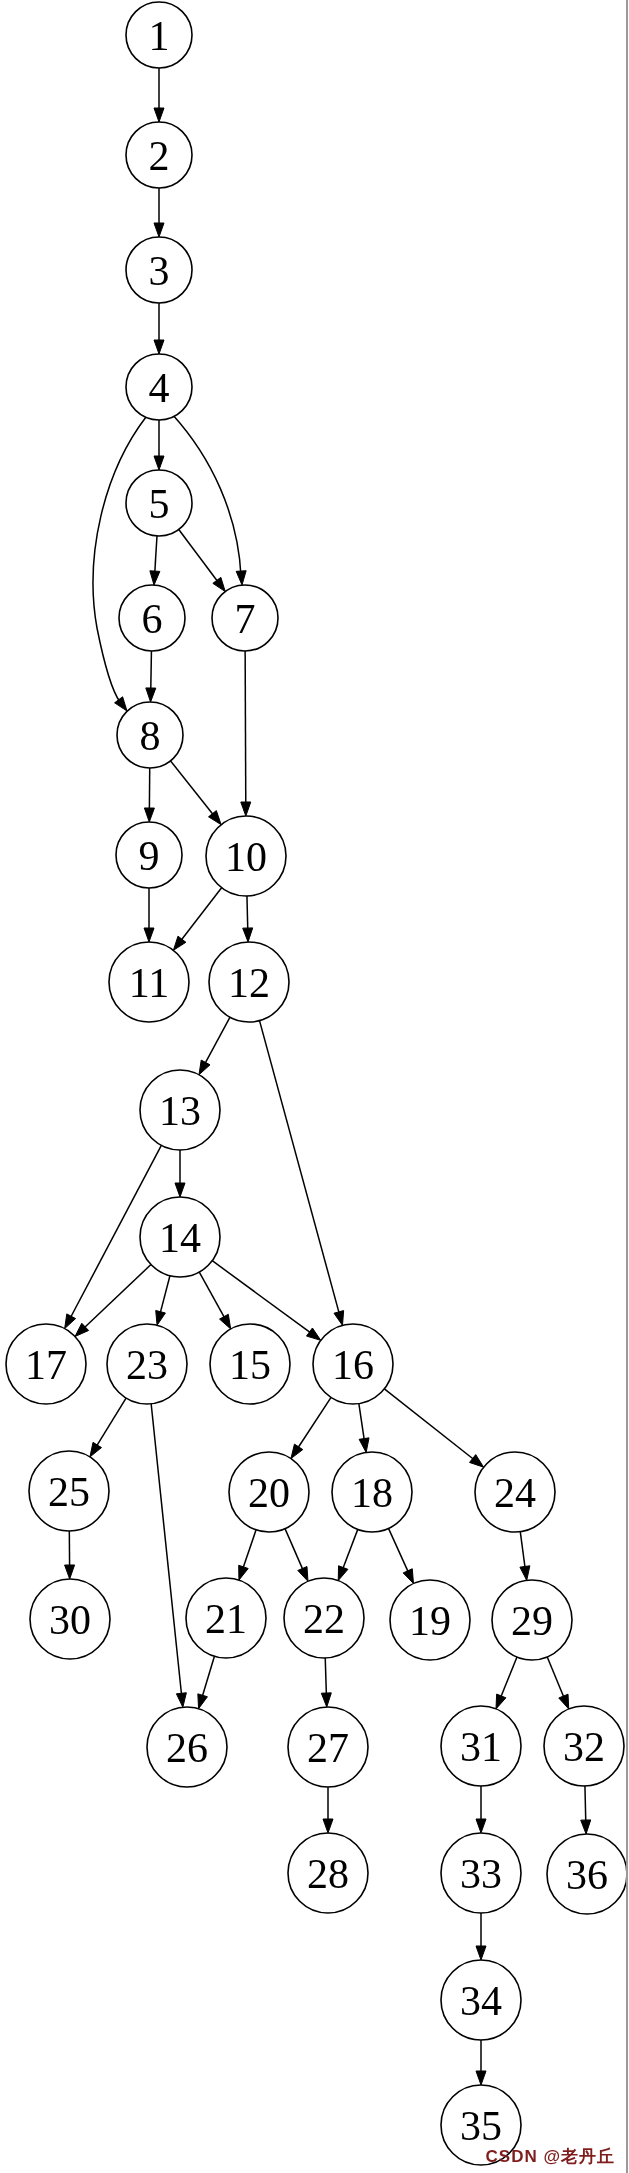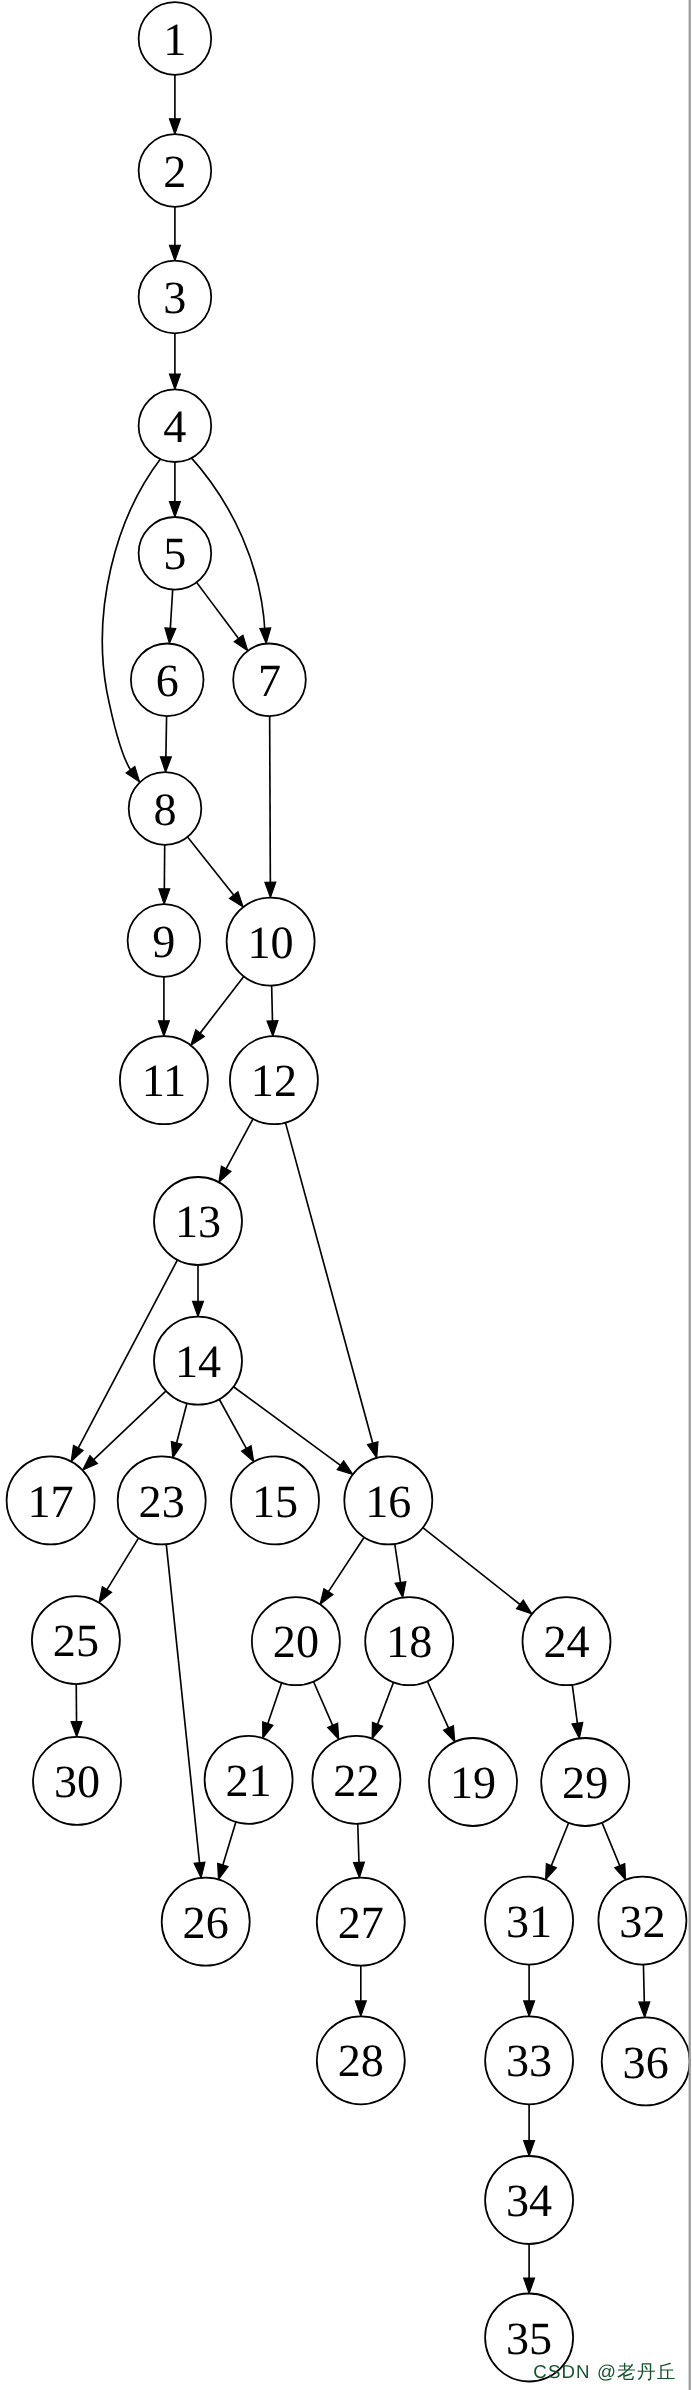--- a/index.html
+++ b/index.html
@@ -345,14 +345,14 @@
       <g>
         <circle cx="481" cy="2000" r="40" fill="#ffffff" stroke="#000000" stroke-width="1.6"></circle>
         <text x="481" y="2000" dy="0.35em" text-anchor="middle" fill="#000000" font-size="42px" font-family="'Liberation Serif','DejaVu Serif',serif">34</text>
       </g>
       <g>
         <circle cx="481" cy="2125" r="40" fill="#ffffff" stroke="#000000" stroke-width="1.6"></circle>
         <text x="481" y="2125" dy="0.35em" text-anchor="middle" fill="#000000" font-size="42px" font-family="'Liberation Serif','DejaVu Serif',serif">35</text>
       </g>
     </svg>
   <div class="divider" style="left: 626px; background: rgb(153, 153, 153);"></div>
-  <div class="watermark" style="color: #14532d;">CSDN @老丹丘</div>
+  <div class="watermark" style="color: #7f1d1d; font-weight: bold;">CSDN @老丹丘</div>
 </div>
 
 </body></html>

